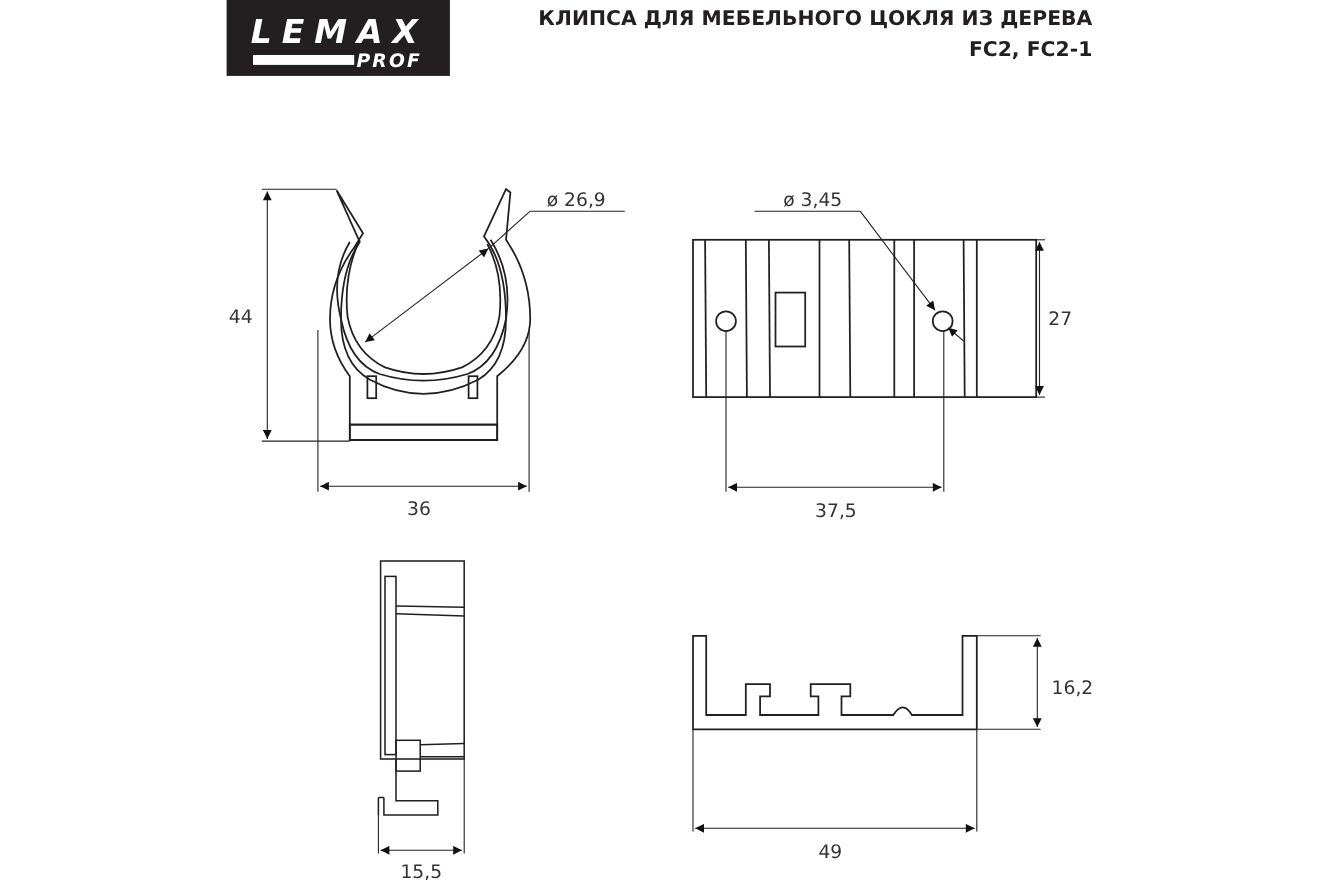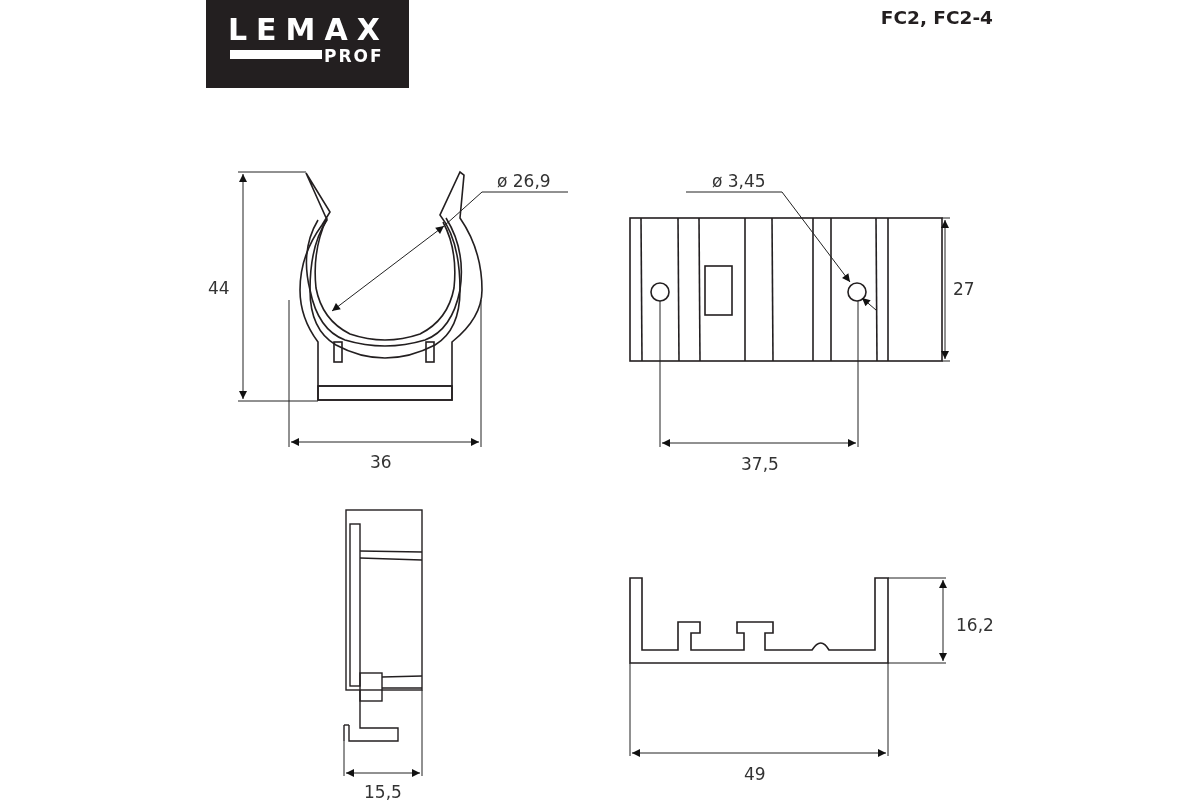--- a/index.html
+++ b/index.html
@@ -1,35 +1,36 @@
 <!DOCTYPE html>
 <html><head>
 <meta charset="utf-8">
 <style>
   html,body{margin:0;padding:0;background:#fff;}
   body{width:1200px;height:800px;position:relative;overflow:hidden;font-family:"Liberation Sans",sans-serif;}
-  .logo{position:absolute;left:206px;top:0;width:203px;height:88px;background:#231f20;}
+  .logo{position:absolute;left:206px;top:0;width:203px;height:69px;background:#231f20;font-style:italic;}
   .logo-text{position:absolute;left:22px;top:12px;color:#fff;font-size:30px;font-weight:bold;letter-spacing:9px;font-family:"DejaVu Sans",sans-serif;}
   .logo-bar{position:absolute;left:24px;top:50px;width:92px;height:9px;background:#fff;}
   .logo-sub{position:absolute;left:118px;top:46px;color:#fff;font-size:17px;font-weight:bold;letter-spacing:2px;font-family:"DejaVu Sans",sans-serif;}
   .title{position:absolute;right:207px;top:4px;text-align:right;color:#231f20;font-weight:bold;font-size:18.5px;line-height:28px;font-family:"DejaVu Sans",sans-serif;}
   svg{position:absolute;left:0;top:0;}
   .dim{font-family:"DejaVu Sans",sans-serif;font-size:17px;fill:#333;}
 </style>
 </head>
 <body>
 
 <div class="logo">
   <div class="logo-text">LEMAX</div>
   <div class="logo-bar"></div>
   <div class="logo-sub">PROF</div>
 </div>
 
 <div class="title">
-  <div>FC2, FC2-4</div>
+  <div>КЛИПСА ДЛЯ МЕБЕЛЬНОГО ЦОКЛЯ ИЗ ДЕРЕВА</div>
+  <div>FC2, FC2-1</div>
 </div>
 
 <svg width="1200" height="800" viewBox="0 0 1200 800">
   <defs>
     <marker id="arr" viewBox="0 0 10 10" refX="10" refY="5" markerWidth="14" markerHeight="8" orient="auto-start-reverse" markerUnits="userSpaceOnUse">
       <path d="M0,0 L10,5 L0,10 z" fill="#111"></path>
     </marker>
   </defs>
 
   <g fill="none" stroke="#231f20" stroke-width="1.6">

